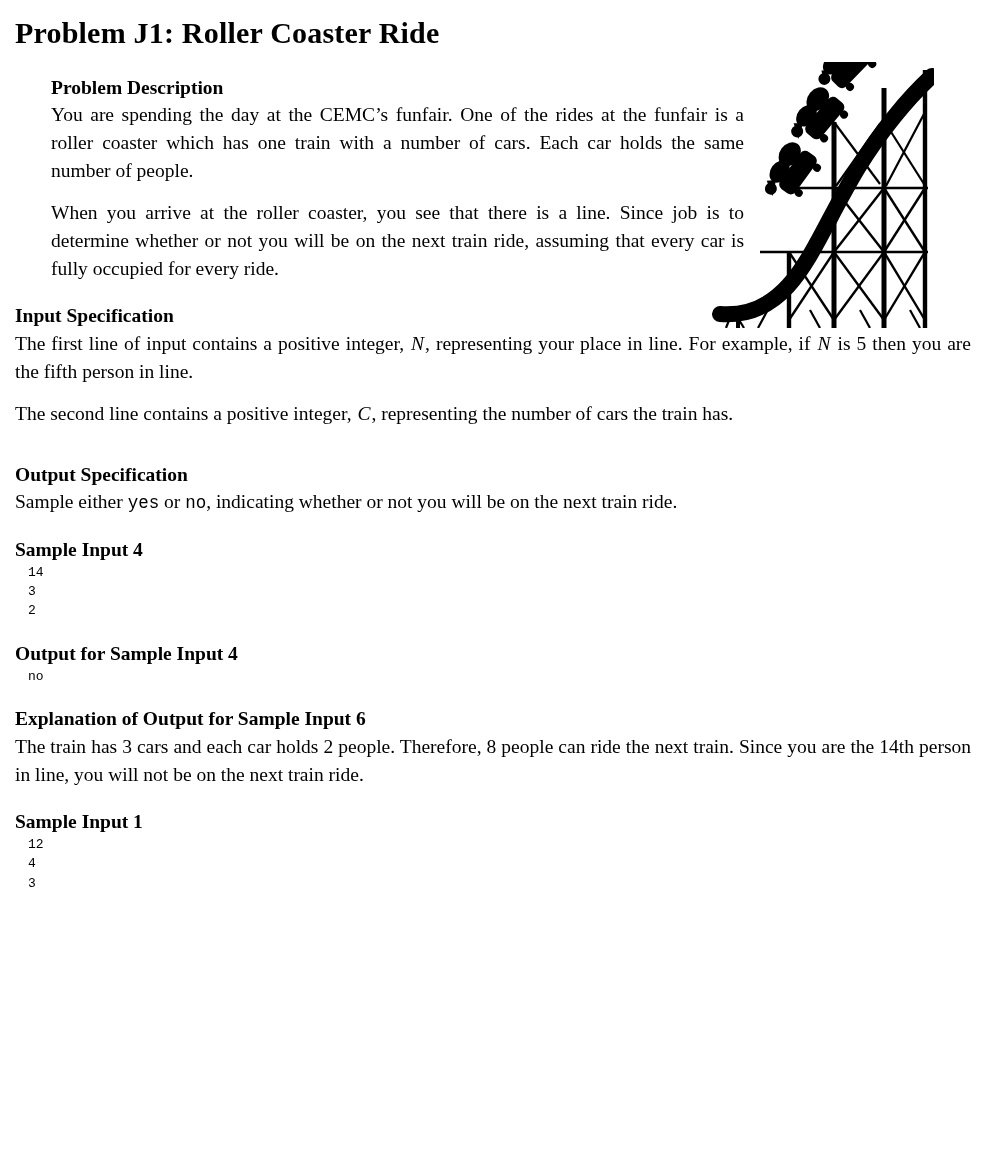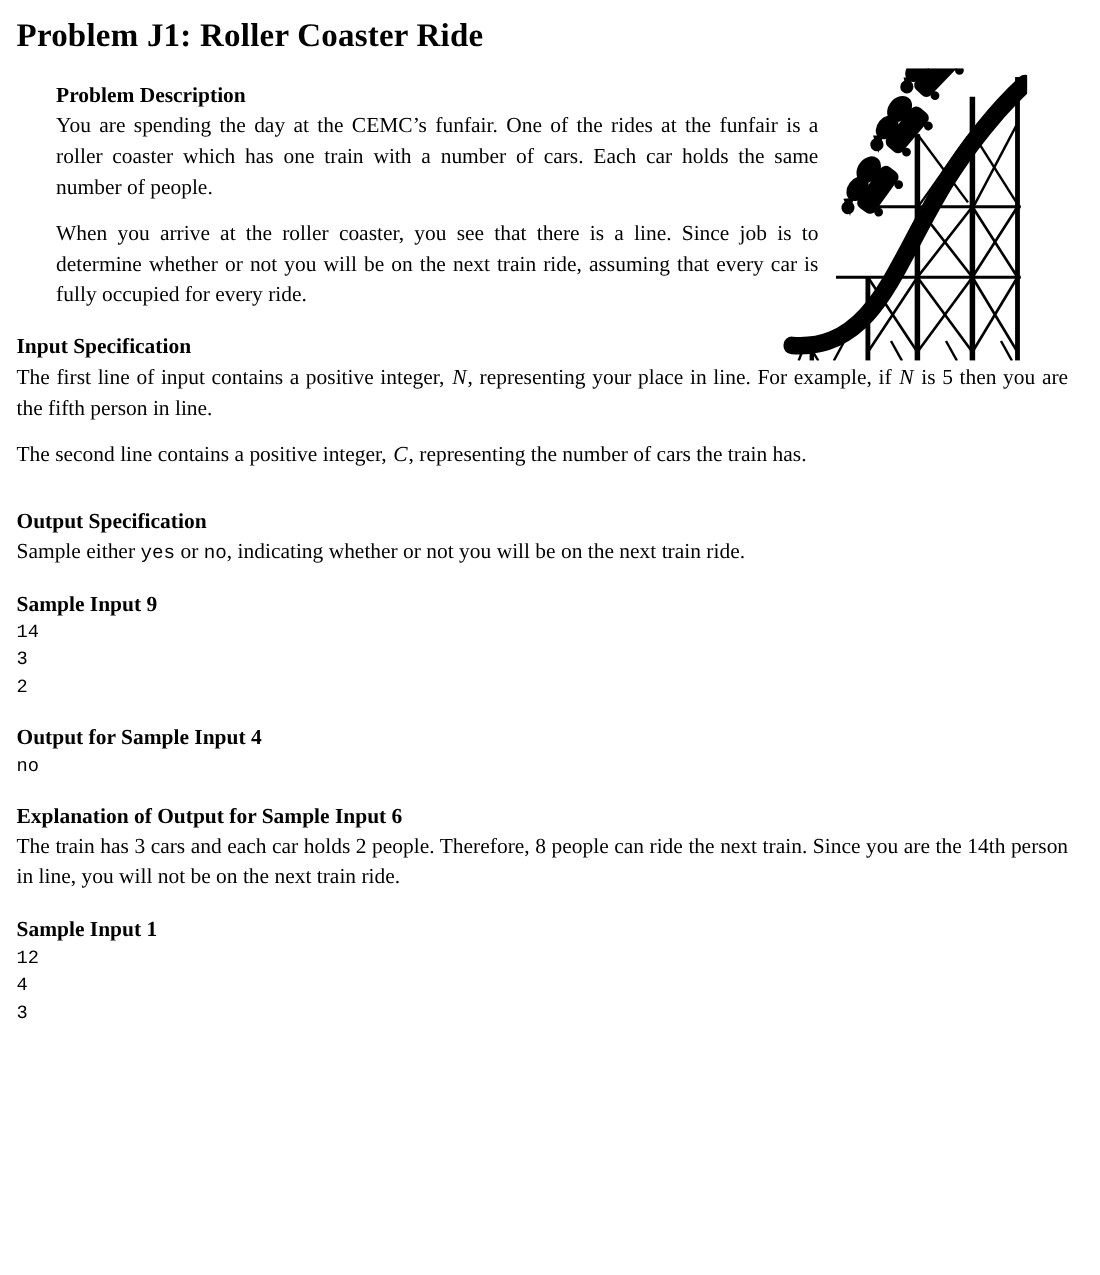--- a/index.html
+++ b/index.html
@@ -70,23 +70,23 @@
   }
 
   .tt {
     font-family: "Liberation Mono", "DejaVu Sans Mono", monospace;
     font-size: 17.5px;
     margin-top: 22px;
   }
 
   pre.sample {
     font-family: "Liberation Mono", "DejaVu Sans Mono", monospace;
-    font-size: 17px;
+    font-size: 13px;
     line-height: 1.48;
-    margin: 1px 0 0 0;
+    margin: 1px 0 0 13px;
     padding: 0;
     white-space: pre;
   }
 
   
   .coaster-figure {
     position: absolute;
     left: 712px;
     top: 62px;
     width: 222px;
@@ -202,21 +202,21 @@
     <div class="section-gap"></div>
 
     <div>
       <h2 class="section-head">Output Specification</h2>
       <p class="body-par last"><span>Sample either </span><span class="tt">yes</span><span> or </span><span class="tt">no</span><span>, indicating whether or not you will be on the next train ride.</span></p>
     </div>
 
     <div class="section-gap"></div>
 
     <div>
-      <h2 class="section-head">Sample Input 9</h2>
+      <h2 class="section-head">Sample Input 4</h2>
       <pre class="sample">14
 3
 2</pre>
     </div>
 
     <div class="section-gap"></div>
 
     <div>
       <h2 class="section-head">Output for Sample Input 4</h2>
       <pre class="sample">no</pre>

